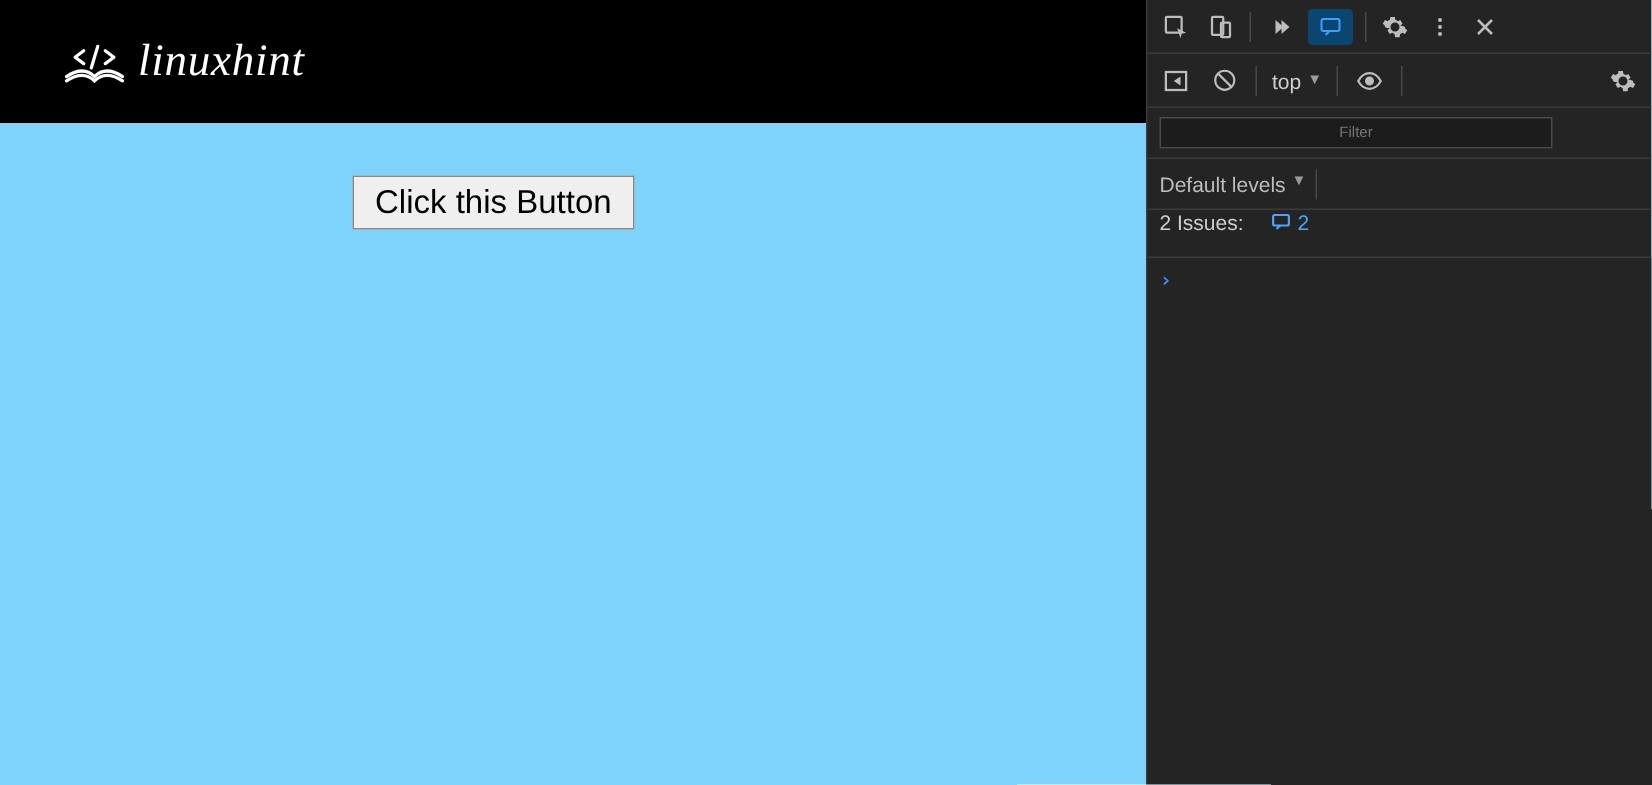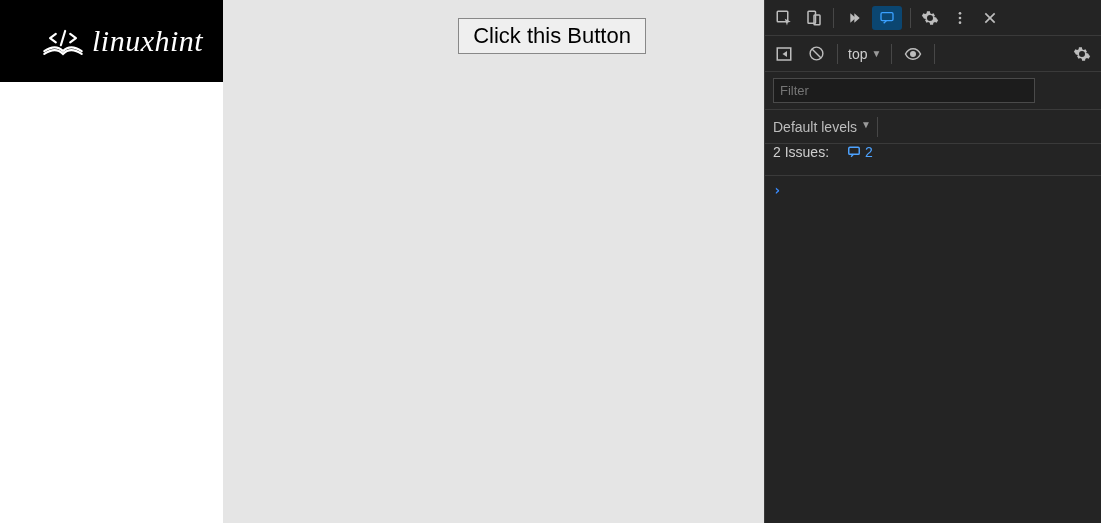--- a/index.html
+++ b/index.html
@@ -1,37 +1,37 @@
 <!DOCTYPE html>
 <html><head>
 <meta charset="utf-8">
 <style>
   * { box-sizing: border-box; margin: 0; padding: 0; }
   html, body { width: 1101px; height: 523px; overflow: hidden; font-family: Arial, sans-serif; }
   .root { display: flex; width: 100%; height: 100%; }
-  .page { flex: 1; display: flex; flex-direction: row; background: #fff; }
+  .page { flex: 1; display: flex; flex-direction: column; background: #fff; }
   .header { background: #000; color: #fff; height: 82px; display: flex; align-items: center; padding: 0 20px 0 40px; gap: 90px; }
   .logo { display: flex; align-items: center; gap: 6px; }
   .logo svg { width: 46px; height: 46px; }
   .logo-text { font-family: Georgia, 'Times New Roman', serif; font-size: 30px; font-style: italic; letter-spacing: 0.5px; color: #fff; }
   .title { font-family: 'Courier New', Courier, monospace; font-size: 22px; font-weight: bold; color: #fff; }
-  .content { flex: 1; background: #e5e5e5; padding-top: 18px; padding-left: 235px; }
+  .content { flex: 1; background: #7dd3fc; padding-top: 35px; padding-left: 235px; }
   .demo-btn { font-size: 22px; padding: 4px 14px; background: #efefef; border: 1px solid #888; color: #000; cursor: pointer; font-family: Arial, sans-serif; }
   .devtools { width: 337px; background: #242424; color: #cfcfcf; font-family: 'Segoe UI', Tahoma, sans-serif; font-size: 14px; display: flex; flex-direction: column; border-left: 1px solid #3a3a3a; }
   .dt-row { display: flex; align-items: center; height: 36px; padding: 0 8px; border-bottom: 1px solid #3a3a3a; gap: 8px; }
   .dt-top { gap: 8px; }
   .dt-icon { width: 22px; height: 22px; display: flex; align-items: center; justify-content: center; color: #bdbdbd; cursor: pointer; }
   .sep { width: 1px; height: 20px; background: #474747; }
   .spacer { flex: 1; }
   .active-tab { background: #0b4671; border-radius: 3px; width: 30px; height: 24px; display: flex; align-items: center; justify-content: center; color: #3aa0ff; }
   .dt-row2 { gap: 10px; }
   .context { display: flex; align-items: center; gap: 4px; cursor: pointer; color: #cfcfcf; }
   .context .tri { font-size: 10px; color: #9a9a9a; }
   .filter-row { padding: 6px 8px; border-bottom: 1px solid #3a3a3a; }
-  .filter-input { width: 262px; background: #1c1c1c; border: 1px solid #4a4a4a; color: #cfcfcf; font-size: 13px; padding: 4px 6px; outline: none; }
+  .filter-input { width: 262px; background: #1c1c1c; border: 1px solid #4a4a4a; color: #cfcfcf; font-size: 10px; padding: 4px 6px; outline: none; text-align: center; }
   .levels-row { height: 34px; display: flex; align-items: center; padding: 0 8px; border-bottom: 1px solid #3a3a3a; gap: 6px; color: #bdbdbd; }
   .levels { display: flex; align-items: flex-start; gap: 4px; cursor: pointer; }
   .levels .tri { font-size: 10px; color: #9a9a9a; }
   .issues-row { height: 32px; display: flex; align-items: flex-start; padding: 0 8px; border-bottom: 1px solid #3a3a3a; color: #cfcfcf; gap: 18px; }
   .issue-chip { display: flex; align-items: center; gap: 4px; color: #4ea3ff; }
   .console-body { flex: 1; background: #242424; padding: 6px 8px; }
   .prompt { color: #3a8cff; font-weight: bold; font-family: Consolas, monospace; }
   svg { display: block; }
 </style>
 </head>

